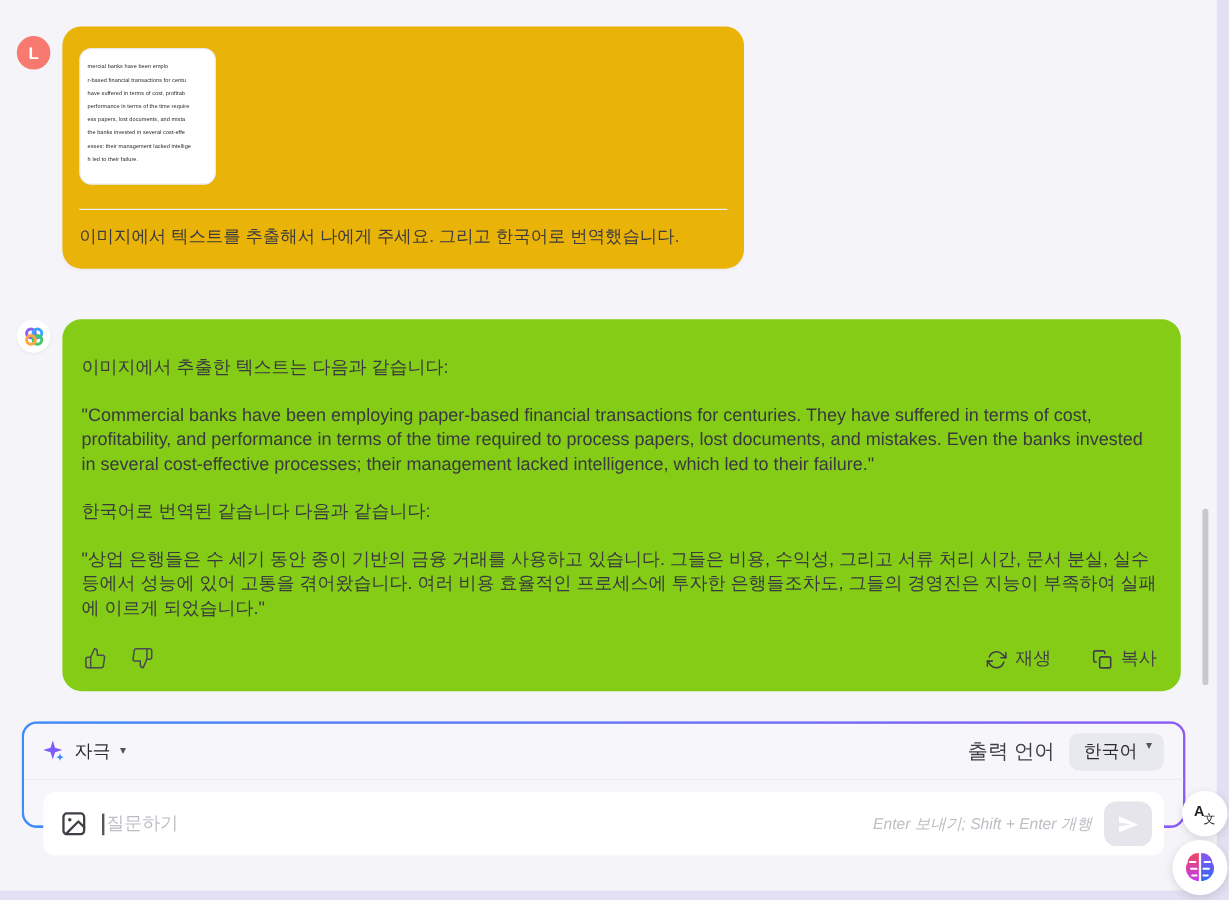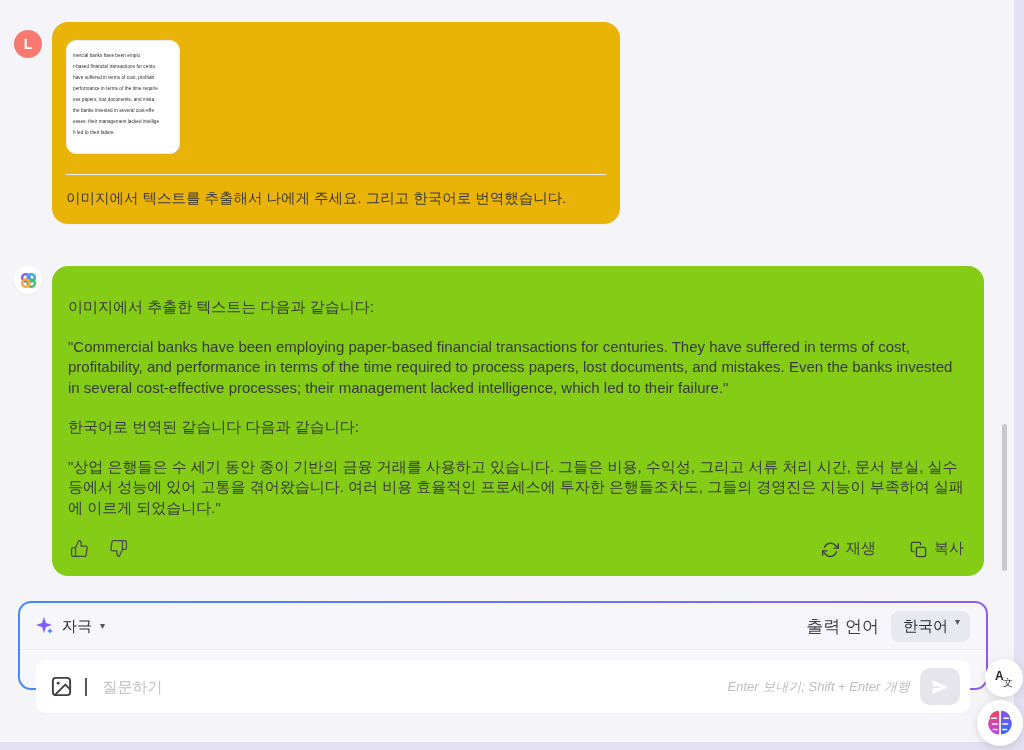--- a/index.html
+++ b/index.html
@@ -103,21 +103,21 @@
   .composer-divider { height:1px; background:#EDEDF3; }
   .input-row {
     margin:10px 16px 0 16px; height:53px; background:#fff; border-radius:10px;
     display:flex; align-items:center; padding:0 10px 0 12px;
   }
   .img-upload-btn { background:none; border:none; cursor:pointer; display:flex; color:#3F3F46; padding:2px; }
   .text-caret { width:1.5px; height:18px; background:#55555A; margin-left:10px; animation:blink 1.1s step-end infinite; }
   @keyframes blink { 50% { opacity:0; } }
   .composer-input {
     flex:1; border:none; outline:none; background:transparent;
-    font-size:15px; font-family:inherit; color:#2A2A2F; margin-left:16px;
+    font-size:15px; font-family:inherit; color:#2A2A2F; margin-left:2px;
   }
   .composer-input::placeholder { color:#BDBDC4; }
   .send-hint { font-size:13px; color:#BDBDC4; margin-right:10px; white-space:nowrap;font-style:italic; }
   .send-btn {
     width:40px; height:37px; border:none; border-radius:10px;
     background:#E5E5EB; cursor:pointer;
     display:flex; align-items:center; justify-content:center;
   }
 
   

